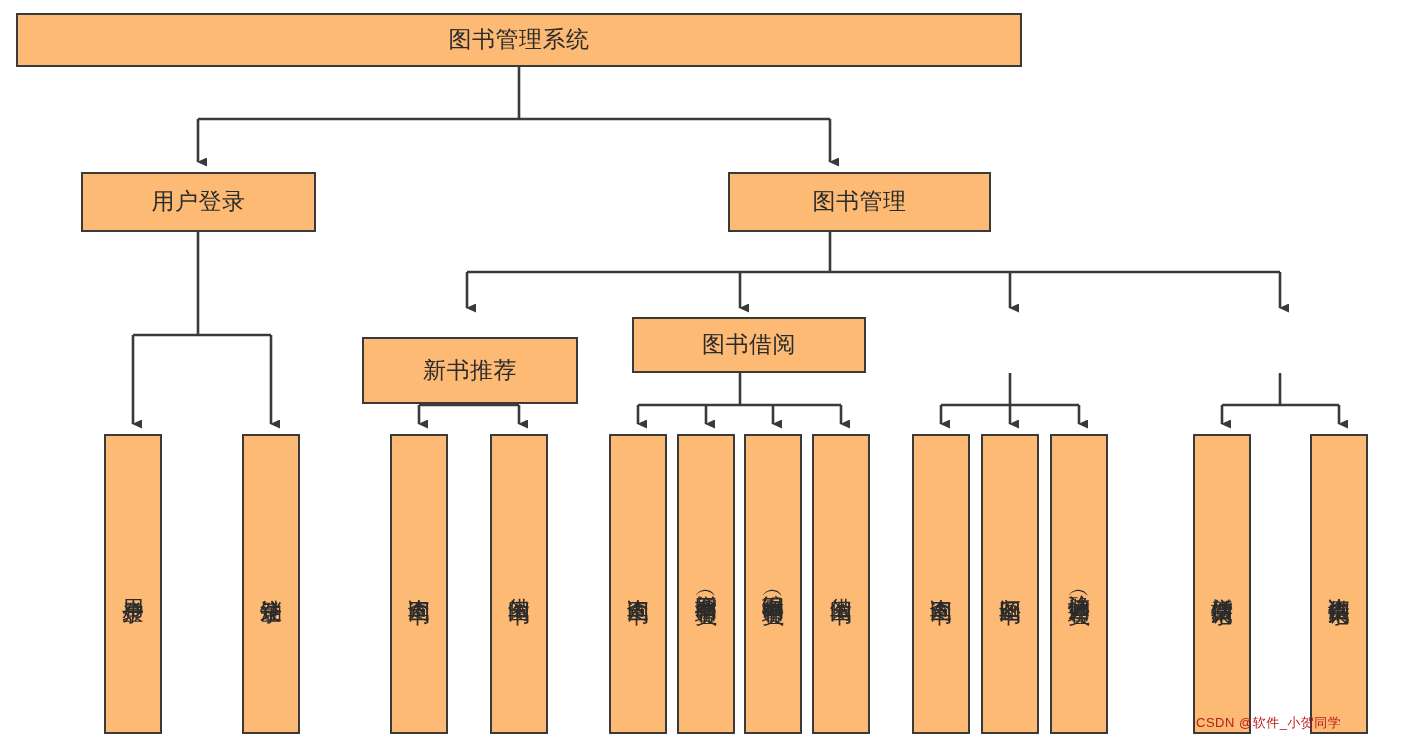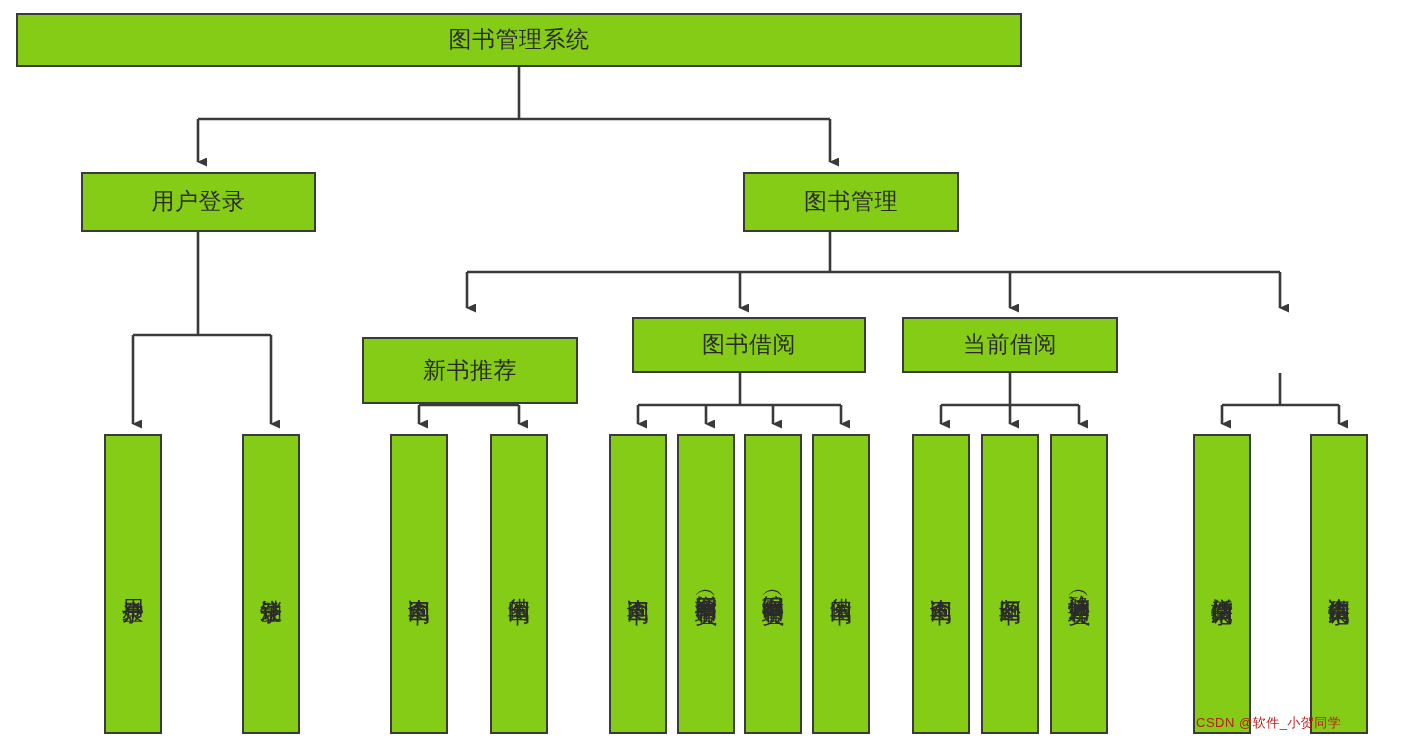--- a/index.html
+++ b/index.html
@@ -23,21 +23,21 @@
     position: absolute;
     left: 0;
     top: 0;
     width: 1405px;
     height: 747px;
     pointer-events: none;
   }
   .node {
     position: absolute;
     box-sizing: border-box;
-    background: #84cc16;
+    background: #fdba74;
     border: 2px solid #3a3a3a;
     display: flex;
     align-items: center;
     justify-content: center;
     overflow: hidden;
   }
   .node .label {
     color: #2b2b2b;
     text-align: center;
     line-height: 1.18;
@@ -122,32 +122,29 @@
     </g>
   </svg>
 
   <div class="node horizontal root" style="left:16px; top:13px; width:1006px; height:54px;">
     <span class="label">图书管理系统</span>
   </div>
 
   <div class="node horizontal" style="left:81px; top:172px; width:235px; height:60px;">
     <span class="label">用户登录</span>
   </div>
-  <div class="node horizontal" style="left:743px; top:172px; width:216px; height:60px;">
+  <div class="node horizontal" style="left:728px; top:172px; width:263px; height:60px;">
     <span class="label">图书管理</span>
   </div>
 
   <div class="node horizontal" style="left:362px; top:317px; width:216px; height:67px;margin-top:20px;">
     <span class="label">新书推荐</span>
   </div>
   <div class="node horizontal" style="left:632px; top:317px; width:234px; height:56px;">
     <span class="label">图书借阅</span>
-  </div>
-  <div class="node horizontal" style="left:902px; top:317px; width:216px; height:56px;">
-    <span class="label">当前借阅</span>
   </div>
 
   <div class="node vertical" style="left:104px; top:434px; width:58px; height:300px;">
     <span class="label">用户登录</span>
   </div>
   <div class="node vertical" style="left:242px; top:434px; width:58px; height:300px;">
     <span class="label">注销登录</span>
   </div>
 
   <div class="node vertical" style="left:390px; top:434px; width:58px; height:300px;">

